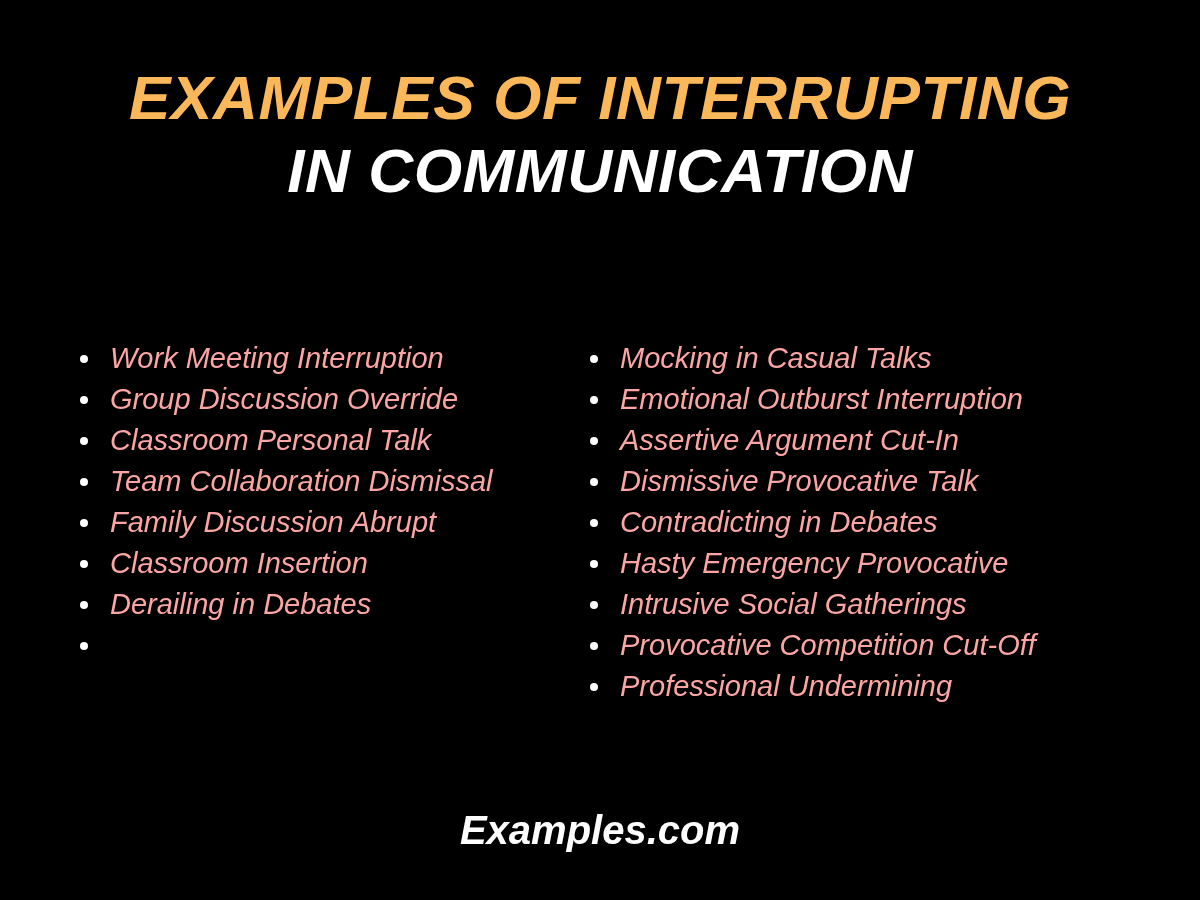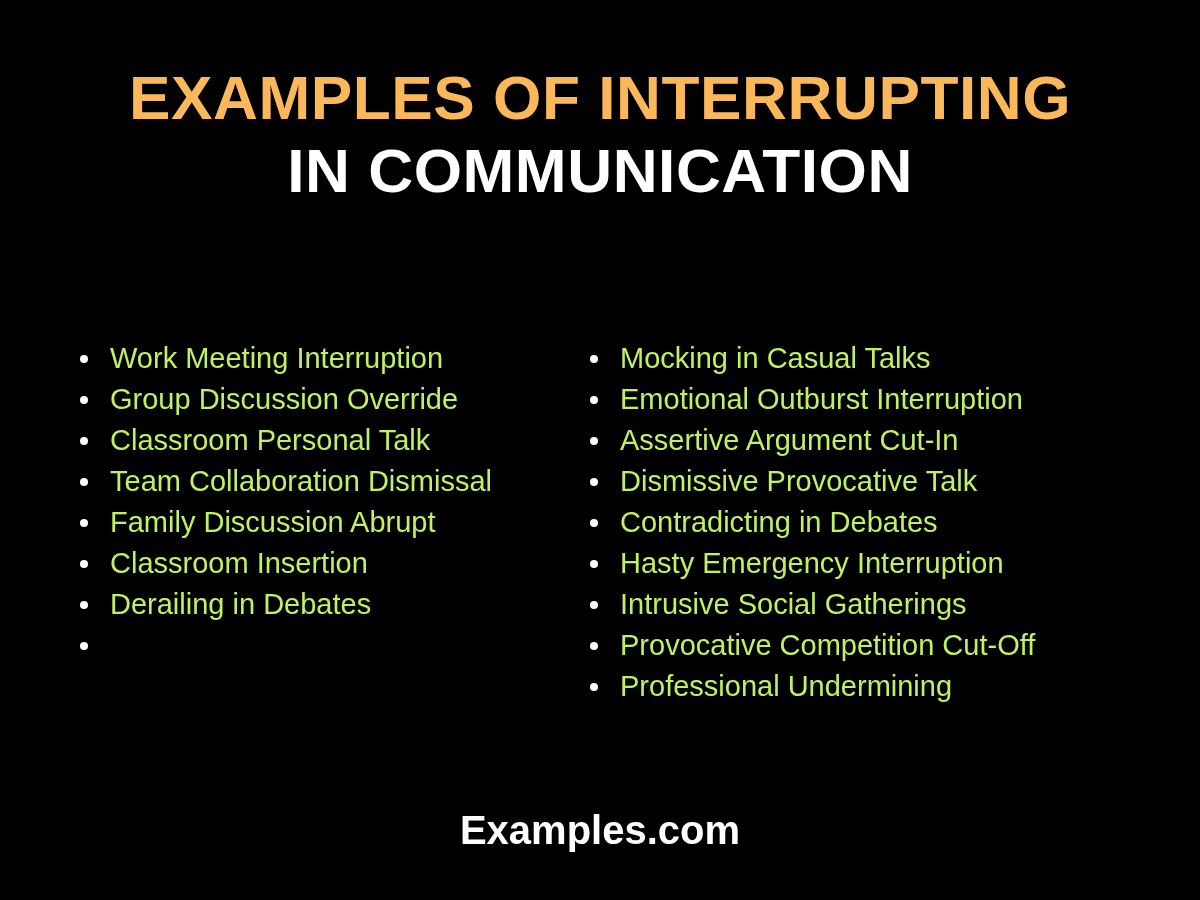--- a/index.html
+++ b/index.html
@@ -14,20 +14,21 @@
     overflow: hidden;
   }
   .poster {
     position: relative;
     width: 1200px;
     height: 900px;
     background: #000000;
     box-sizing: border-box;
     display: flex;
     flex-direction: column;
+    font-style: italic;
   }
 
   
   .title-block {
     padding-top: 68px;
     text-align: center;
     line-height: 1;
   }
   .title-line {
     display: block;
@@ -70,21 +71,21 @@
     width: 560px;
     padding-left: 43px;
   }
   ul.item-list {
     list-style: none;
     margin: 0;
     padding: 0;
   }
   ul.item-list li {
     position: relative;
-    color: #bef264;
+    color: #fca5a5;
     font-family: "Liberation Sans", sans-serif;
     font-weight: 400;
     font-size: 29px;
     line-height: 41px;
     padding-left: 32px;
     white-space: nowrap;
   }
   ul.item-list li .bullet {
     position: absolute;
     left: 2px;
@@ -176,21 +177,21 @@
         <li>
           <span class="bullet"></span>
           <span>Dismissive Provocative Talk</span>
         </li>
         <li>
           <span class="bullet"></span>
           <span>Contradicting in Debates</span>
         </li>
         <li>
           <span class="bullet"></span>
-          <span>Hasty Emergency Interruption</span>
+          <span>Hasty Emergency Provocative</span>
         </li>
         <li>
           <span class="bullet"></span>
           <span>Intrusive Social Gatherings</span>
         </li>
         <li>
           <span class="bullet"></span>
           <span>Provocative Competition Cut-Off</span>
         </li>
         <li>

